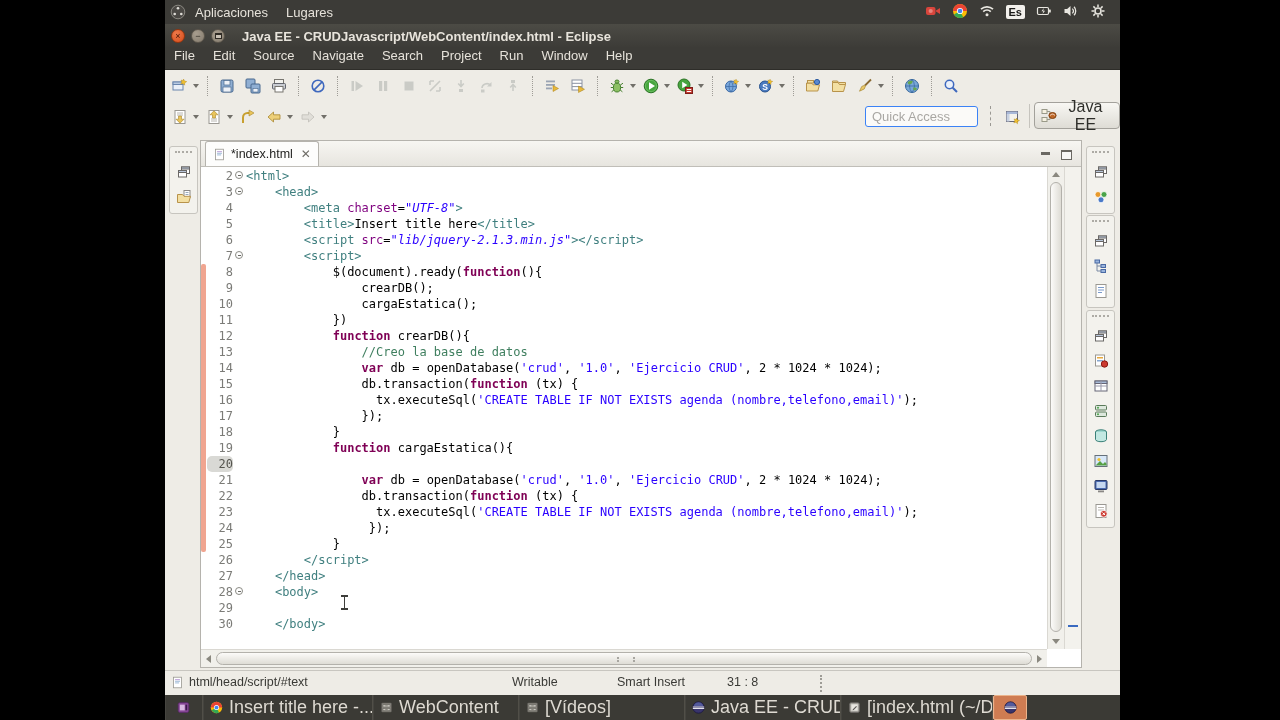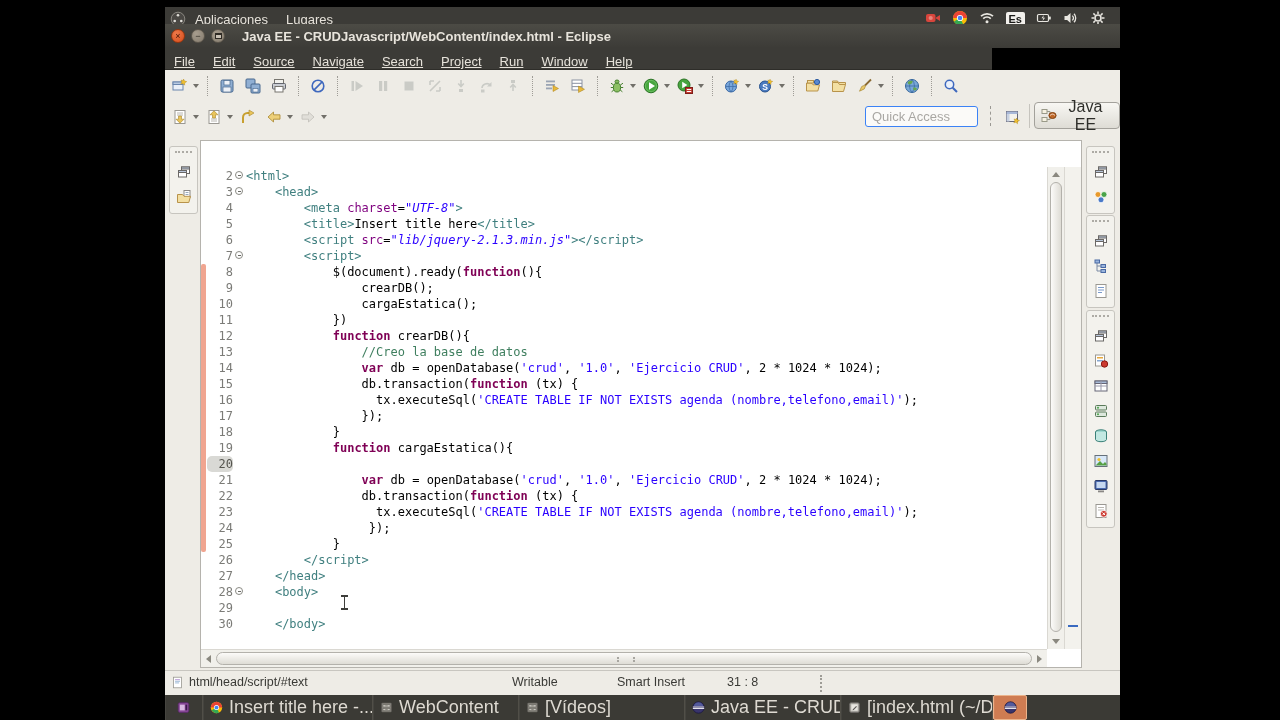--- a/index.html
+++ b/index.html
@@ -3,38 +3,38 @@
 <meta charset="utf-8">
 <style>
   html,body{margin:0;padding:0;background:#000;}
   *{box-sizing:border-box;}
   .page{position:relative;width:1280px;height:720px;background:#000;overflow:hidden;
         font-family:"Liberation Sans",sans-serif;-webkit-font-smoothing:antialiased;}
   .screen{position:absolute;left:165px;top:0;width:955px;height:720px;}
 
   
   .top-panel{position:absolute;left:0;top:0;width:955px;height:24px;background:#3C3B37;
-             display:flex;align-items:center;color:#E6E2DA;font-size:13px;margin-top:7px;}
+             display:flex;align-items:center;color:#E6E2DA;font-size:13px;}
   .panel-logo{margin-left:5px;display:flex;}
   .panel-menu{padding:0 9px;cursor:default;}
   .tray{margin-left:auto;display:flex;align-items:center;gap:11px;padding-right:14px;}
   .kbd{background:#F2F0EC;color:#1A1A18;font-size:11px;font-weight:bold;padding:0 3px;
        border-radius:2px;line-height:14px;}
 
   
   .titlebar{position:absolute;left:0;top:24px;width:955px;height:24px;
             background:linear-gradient(#4C4B45,#3C3B37);display:flex;align-items:center;}
   .wbtn{width:14px;height:14px;border-radius:50%;margin-left:6px;display:flex;align-items:center;
         justify-content:center;font-size:9px;line-height:9px;}
   .wbtn.close{background:radial-gradient(circle at 35% 30%,#F07A4A,#D44B1A);border:1px solid #93350F;color:#4A1606;}
   .wbtn.min,.wbtn.max{background:radial-gradient(circle at 35% 30%,#A79D8E,#847B6D);border:1px solid #5C564C;color:#2E2A24;}
   .maxglyph{width:7px;height:6px;border:1px solid #2E2A24;border-top-width:2px;background:#C9C1B4;}
   .wtitle{margin-left:17px;font-weight:bold;font-size:13px;color:#E8E4DC;white-space:nowrap;}
-  .menubar{position:absolute;left:0;top:48px;width:827px;height:22px;background:#3C3B37;
-           display:flex;align-items:flex-end;color:#E6E2DA;font-size:13px;border-bottom:1px solid #2E2D29;text-decoration:underline;}
+  .menubar{position:absolute;left:0;top:48px;width:955px;height:22px;background:#3C3B37;
+           display:flex;align-items:flex-start;color:#E6E2DA;font-size:13px;border-bottom:1px solid #2E2D29;}
   .menu-item{padding:0 9px;cursor:default;}
 
   
   .client{position:absolute;left:0;top:70px;width:955px;height:625px;background:#EEECE6;}
 
   .toolbar{position:absolute;display:flex;align-items:center;height:28px;}
   .toolbar.row1{left:2px;top:2px;}
   .toolbar.row2{left:2px;top:33px;}
   .tbi{width:26px;height:24px;display:flex;align-items:center;justify-content:center;border-radius:3px;}
   .tbi.disabled{opacity:.55;}
@@ -558,20 +558,38 @@
                 <rect x="8" y="1.5" width="6" height="7" fill="#FFF" stroke="#8A8886"></rect>
                 <line x1="9.5" y1="3.5" x2="12.5" y2="3.5" stroke="#99AABB"></line>
                 <line x1="9.5" y1="5.5" x2="12.5" y2="5.5" stroke="#99AABB"></line>
                 <path d="M1.5 5.5h5l1.5 1.8h6.5L12.8 13.5H1.5z" fill="#F3DFA2" stroke="#B8934A"></path>
               </svg>
             </span>
           </span>
         </div>
 
       <div class="editor">
+        <div class="tabbar">
+          <div class="tab">
+            <span class="ic sm" id="tabicon">
+                <svg width="16" height="16" viewBox="0 0 16 16" xmlns="http://www.w3.org/2000/svg">
+                  <rect x="3" y="1.5" width="10" height="13" fill="#FFF" stroke="#9A9892"></rect>
+                  <line x1="5" y1="4.5" x2="11" y2="4.5" stroke="#AA88CC"></line>
+                  <line x1="5" y1="6.5" x2="11" y2="6.5" stroke="#88AACC"></line>
+                  <line x1="5" y1="8.5" x2="10" y2="8.5" stroke="#88AACC"></line>
+                </svg>
+              </span>
+            <span>*index.html</span>
+            <span class="tabclose">✕</span>
+          </div>
+          <div class="minmax">
+            <span class="btn-min"></span>
+            <span class="btn-max"></span>
+          </div>
+        </div>
         <div class="content">
           <div class="rangebar"></div>
           <div class="lines">
               <div class="ln"><span class="ruler"></span><span class="num">2</span><span class="fold"><i class="foldmark"></i></span><span class="codetext"><span class="tk-t">&lt;html&gt;</span></span></div>
               <div class="ln"><span class="ruler"></span><span class="num">3</span><span class="fold"><i class="foldmark"></i></span><span class="codetext"><span class="tk-p">    </span><span class="tk-t">&lt;head&gt;</span></span></div>
               <div class="ln"><span class="ruler"></span><span class="num">4</span><span class="fold"></span><span class="codetext"><span class="tk-p">        </span><span class="tk-t">&lt;meta </span><span class="tk-a">charset</span><span class="tk-p">=</span><span class="tk-v">"UTF-8"</span><span class="tk-t">&gt;</span></span></div>
               <div class="ln"><span class="ruler"></span><span class="num">5</span><span class="fold"></span><span class="codetext"><span class="tk-p">        </span><span class="tk-t">&lt;title&gt;</span><span class="tk-p">Insert title here</span><span class="tk-t">&lt;/title&gt;</span></span></div>
               <div class="ln"><span class="ruler"></span><span class="num">6</span><span class="fold"></span><span class="codetext"><span class="tk-p">        </span><span class="tk-t">&lt;script </span><span class="tk-a">src</span><span class="tk-p">=</span><span class="tk-v">"lib/jquery-2.1.3.min.js"</span><span class="tk-t">&gt;&lt;/script&gt;</span></span></div>
               <div class="ln"><span class="ruler"></span><span class="num">7</span><span class="fold"><i class="foldmark"></i></span><span class="codetext"><span class="tk-p">        </span><span class="tk-t">&lt;script&gt;</span></span></div>
               <div class="ln"><span class="ruler"></span><span class="num">8</span><span class="fold"></span><span class="codetext"><span class="tk-p">            $(document).ready(</span><span class="tk-k">function</span><span class="tk-p">(){</span></span></div>

